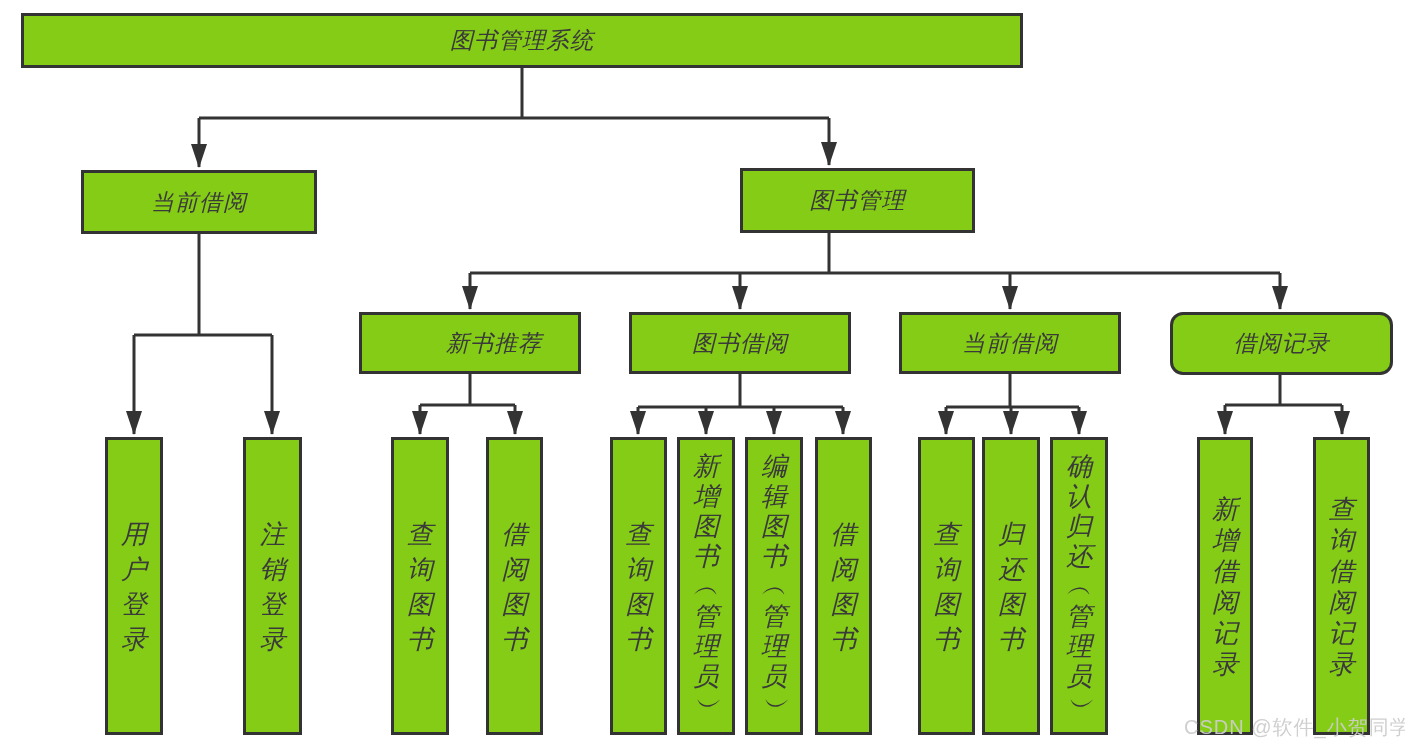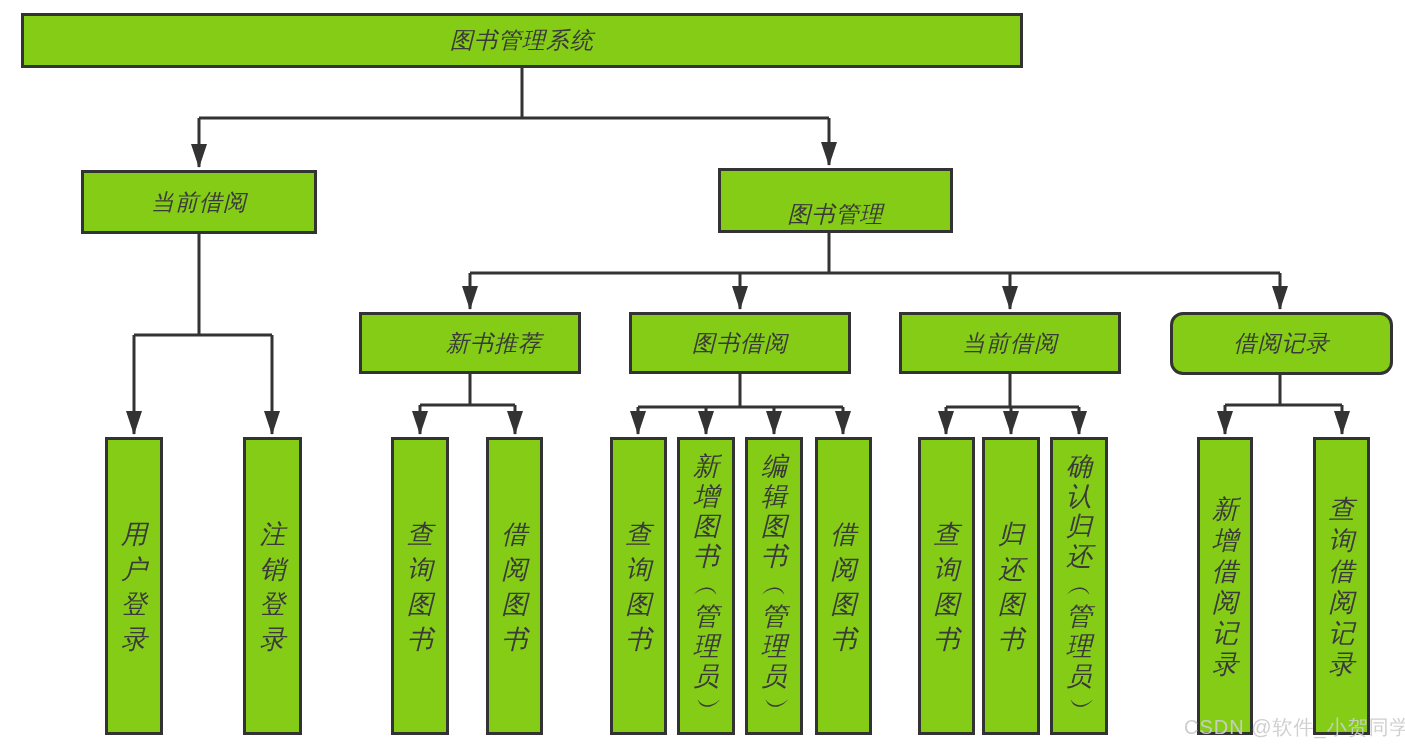--- a/index.html
+++ b/index.html
@@ -104,21 +104,21 @@
     </g>
   </svg>
 
   <div class="box" style="left:21px;top:13px;width:1002px;height:55px;">
     <span class="lbl">图书管理系统</span>
   </div>
 
   <div class="box" style="left:81px;top:170px;width:236px;height:64px;">
     <span class="lbl">当前借阅</span>
   </div>
-  <div class="box" style="left:718px;top:168px;width:235px;height:65px;align-items:flex-end;">
+  <div class="box" style="left:740px;top:168px;width:235px;height:65px;">
     <span class="lbl">图书管理</span>
   </div>
 
   <div class="box" style="left:359px;top:312px;width:222px;height:62px;padding-left:48px;">
     <span class="lbl">新书推荐</span>
   </div>
   <div class="box" style="left:899px;top:312px;width:222px;height:62px;">
     <span class="lbl">当前借阅</span>
   </div>
   <div class="box" style="left:629px;top:312px;width:222px;height:62px;">

